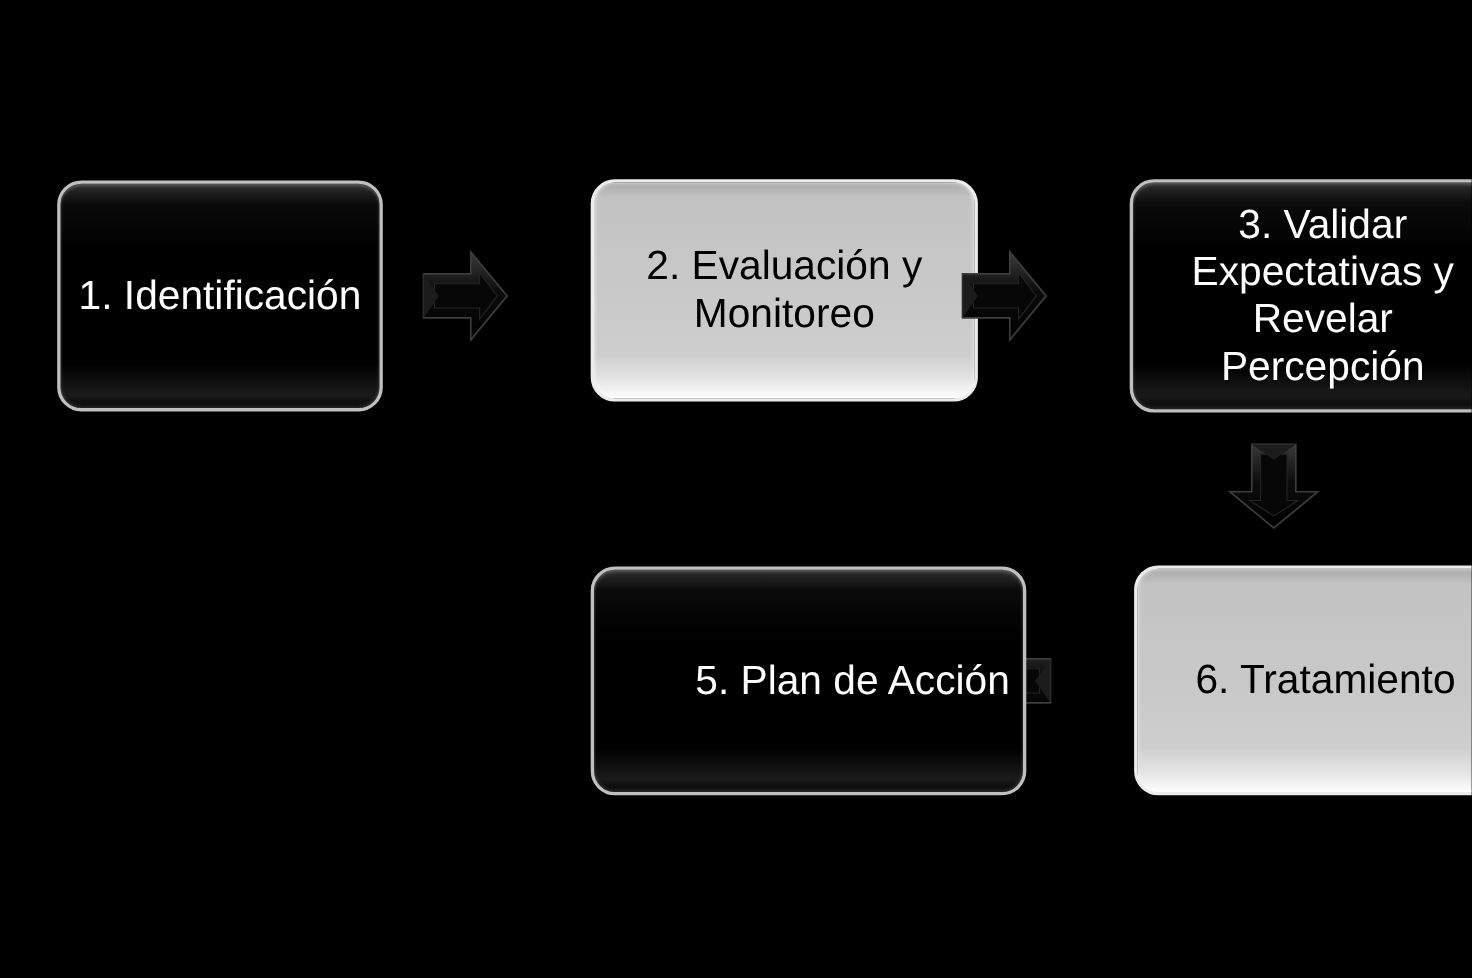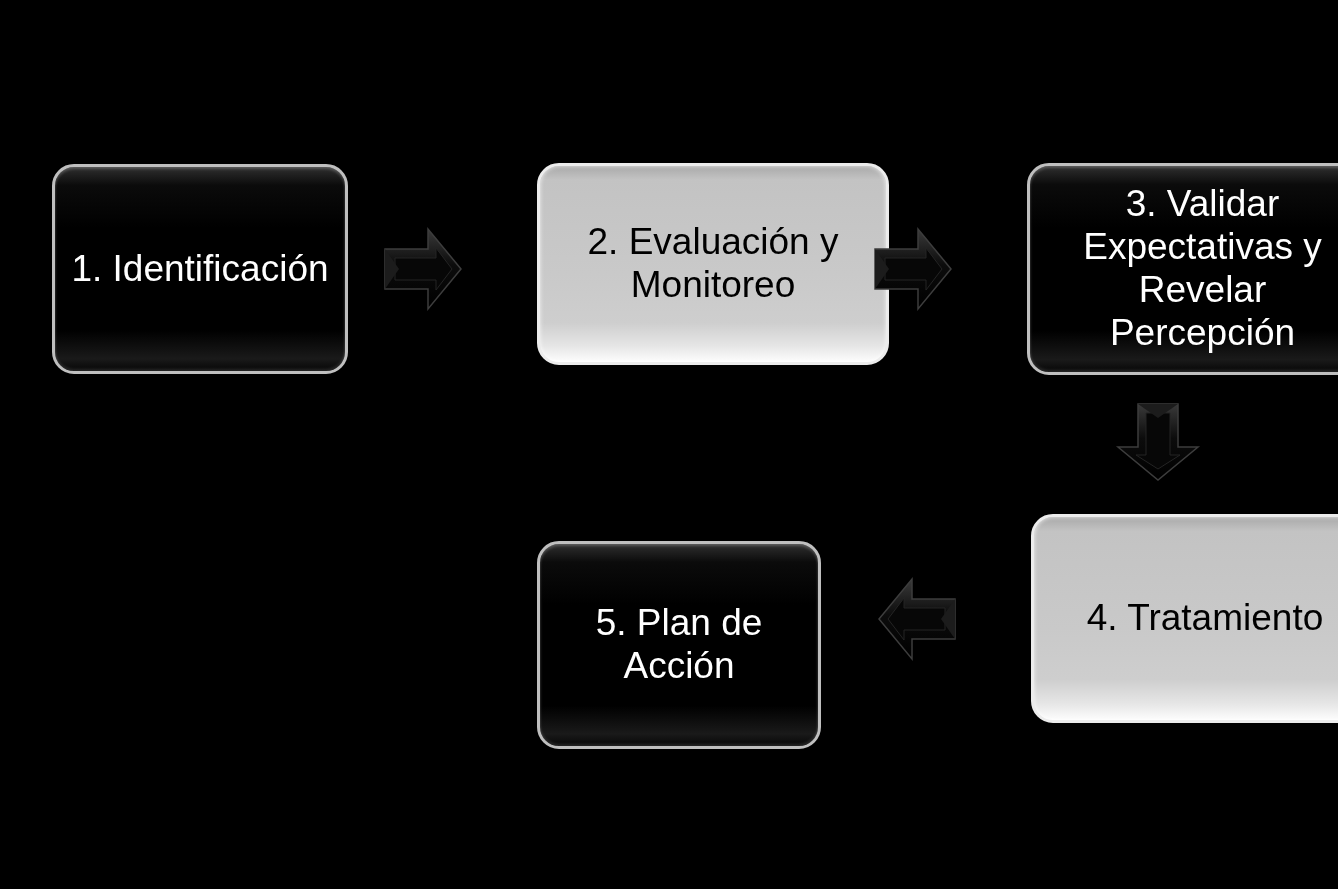--- a/index.html
+++ b/index.html
@@ -82,26 +82,26 @@
 Revelar Percepción</span>
   </div>
 
   <svg class="arrow" style="left:1114px; top:402px;" width="88" height="80" viewBox="0 0 88 80">
     <path d="M64,2 V45 H84 L44,78 L4,45 H24 V2 Z" fill="url(#arrowGrad)" stroke="#3d3d3d" stroke-width="1.5"></path>
     <path d="M56,11 V53 H66 L44,67 L22,53 H32 V11 Z" fill="#070707" stroke="#242424" stroke-width="1"></path>
     <path d="M64,2 L44,16 L24,2 Z" fill="#1c1c1c"></path>
   </svg>
 
   <div class="box light" style="left:987px; top:514px; width:348px; height:209px;">
-    <span>4. Tratamiento</span>
+    <span>6. Tratamiento</span>
   </div>
 
   <svg class="arrow" style="left:877px; top:575px;" width="80" height="88" viewBox="0 0 80 88">
     <path d="M78,24 H35 V4 L2,44 L35,84 V64 H78 Z" fill="url(#arrowGrad)" stroke="#3d3d3d" stroke-width="1.5"></path>
     <path d="M68,33 H27 V23 L11,44 L27,65 V55 H68 Z" fill="#070707" stroke="#242424" stroke-width="1"></path>
     <path d="M78,24 L64,44 L78,64 Z" fill="#1c1c1c"></path>
   </svg>
 
-  <div class="box dark" style="left:493px; top:541px; width:284px; height:208px;justify-content:flex-end;">
+  <div class="box dark" style="left:493px; top:515px; width:396px; height:208px;justify-content:flex-end;">
     <span>5. Plan de Acción</span>
   </div>
 
 </div>
 
 </body></html>

